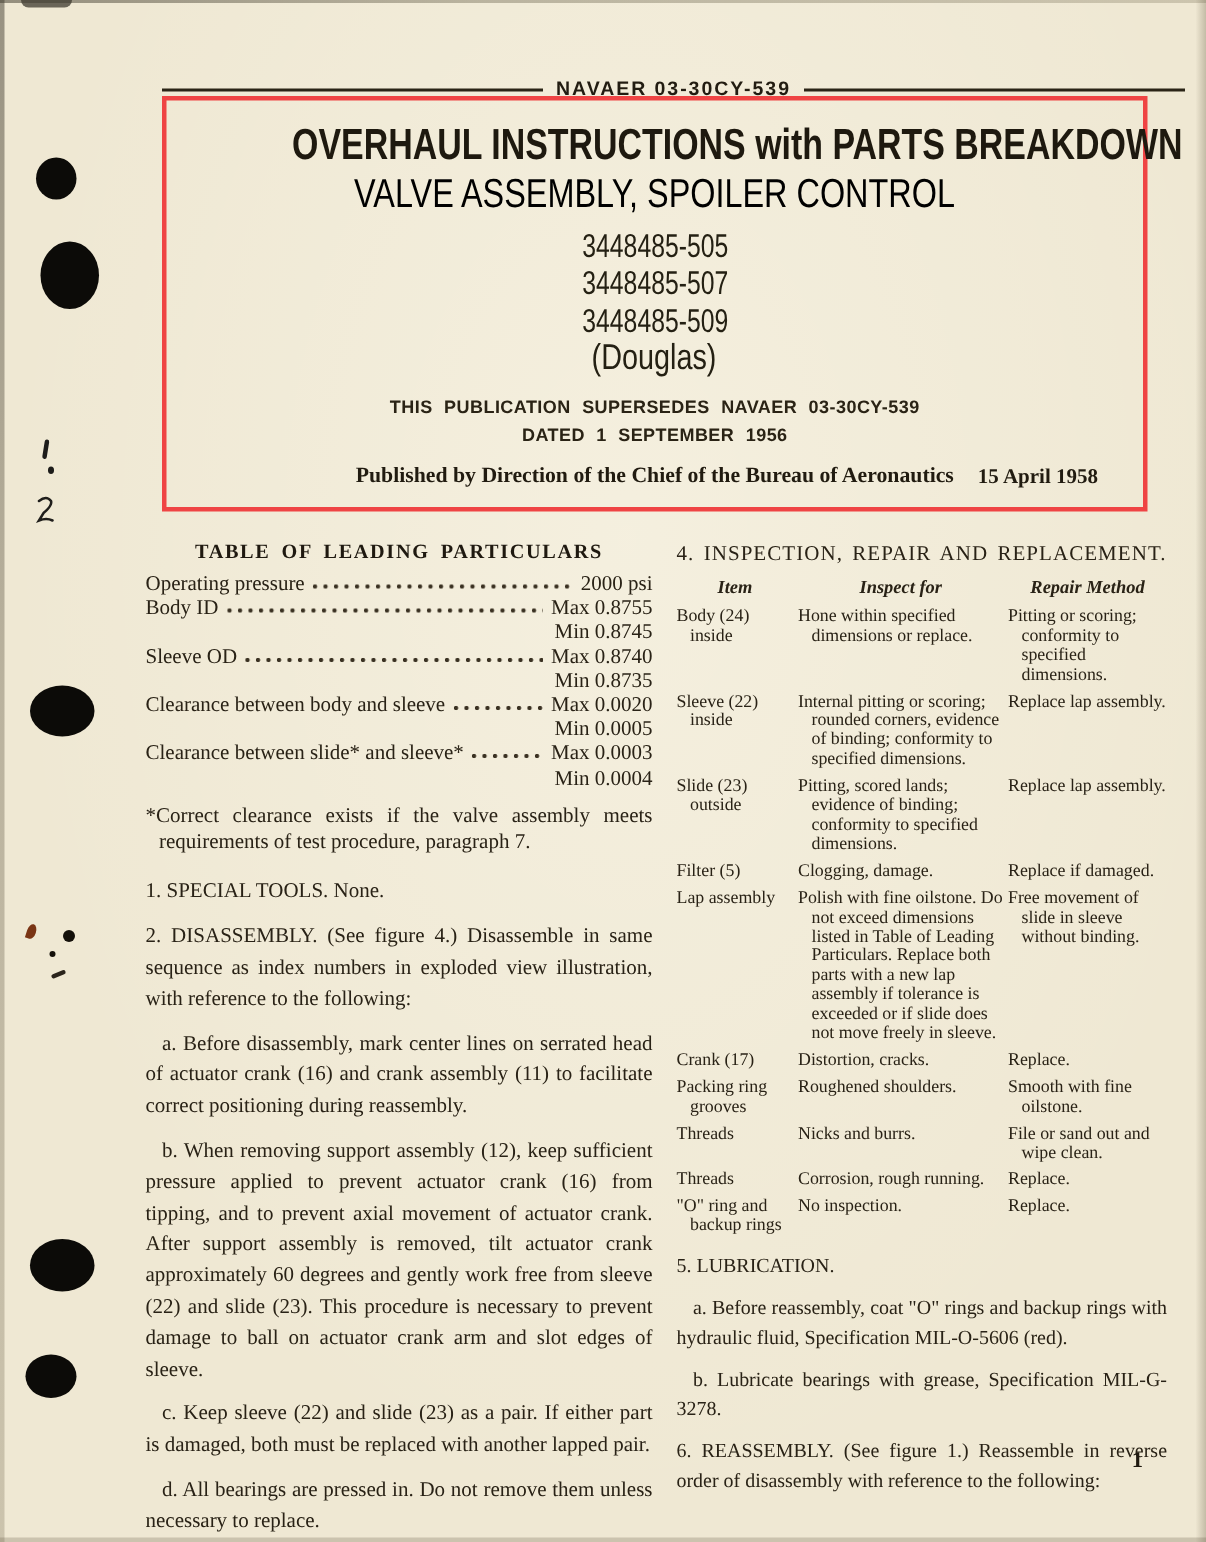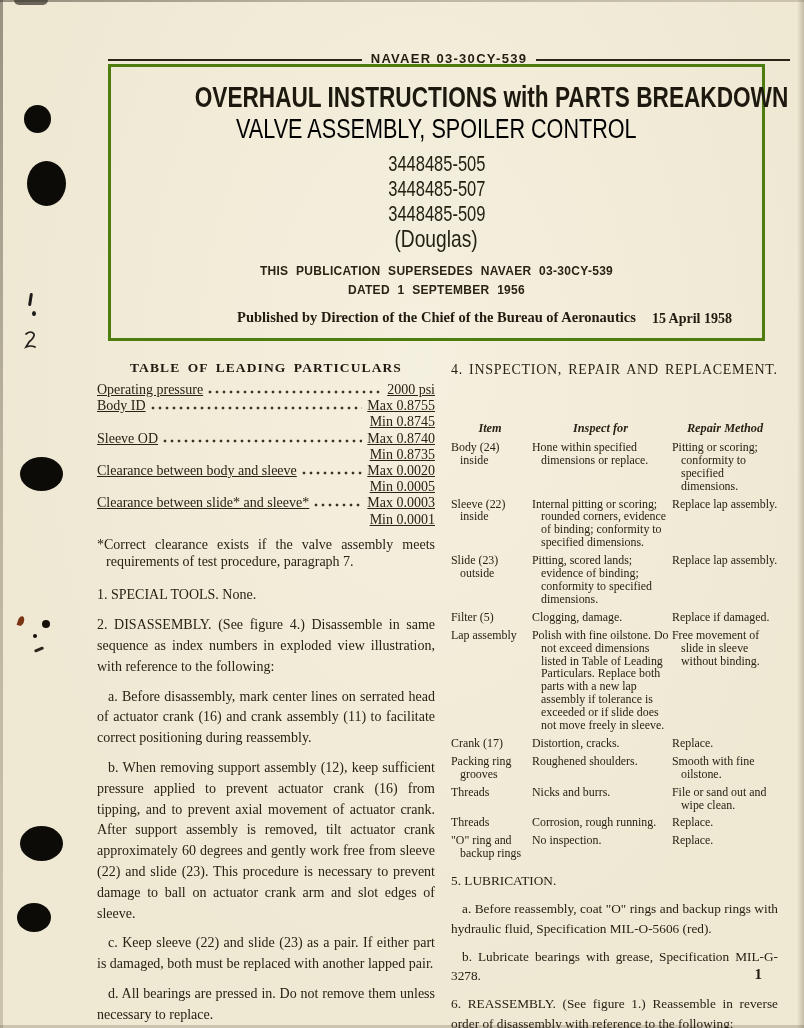--- a/index.html
+++ b/index.html
@@ -35,54 +35,54 @@
   .ink.i6{left:33px;top:634px;width:4px;height:4px;background:#14100a;border-radius:50%;}
   .ink.i7{left:34px;top:648px;width:10px;height:3px;background:#2b251c;transform:rotate(-22deg);border-radius:2px;}
 
   
   .navaer{position:absolute;top:52px;left:108px;width:682px;display:flex;align-items:center;
     font-family:"Liberation Sans",sans-serif;font-weight:bold;font-size:13px;letter-spacing:1.3px;color:#221c11;}
   .navaer .rule{flex:1;border-top:2px solid #2a2416;}
   .navaer .label{padding:0 9px;white-space:nowrap;transform:translateY(-1px);}
 
   
-  .title-box{position:absolute;left:108px;top:64px;width:657px;height:277px;border:3px solid #4d7c0f;text-align:center;}
+  .title-box{position:absolute;left:108px;top:64px;width:657px;height:277px;border:3px solid #ef4444;text-align:center;}
   .cond{display:inline-block;transform:scaleX(.78);transform-origin:50% 50%;white-space:nowrap;}
   .cond2{display:inline-block;transform:scaleX(.80);transform-origin:50% 50%;white-space:nowrap;}
   .cond3{display:inline-block;transform:scaleX(.75);transform-origin:50% 50%;white-space:nowrap;}
   .t1{margin-top:15px;font-family:"Liberation Sans",sans-serif;font-weight:bold;font-size:29px;line-height:31px;color:#1e190f;}
   .t2{margin-top:2px;font-family:"Liberation Sans",sans-serif;font-weight:500;font-size:27px;line-height:29px;color:#000000;}
   .parts{margin-top:7px;font-family:"Liberation Sans",sans-serif;font-size:22px;line-height:25px;color:#242013;}
   .mfr{margin-top:1px;font-family:"Liberation Sans",sans-serif;font-size:24px;line-height:24px;color:#242013;}
   .supersede{margin-top:11px;font-family:"Liberation Sans",sans-serif;font-weight:bold;font-size:12px;line-height:19px;letter-spacing:.3px;word-spacing:4px;color:#2a2315;}
   .published{margin-top:9px;font-weight:bold;font-size:14.5px;color:#211b10;}
   .issue-date{position:absolute;right:30px;bottom:11px;font-weight:bold;font-size:14px;color:#211b10;}
 
   
   .columns{position:absolute;left:97px;top:360px;width:681px;display:flex;gap:16px;}
   .col-left{width:338px;}
   .col-right{width:327px;position:relative;}
 
   .lp-title{text-align:center;font-weight:bold;font-size:13.5px;letter-spacing:1.1px;word-spacing:3px;margin-bottom:6px;color:#1f1910;}
-  .lp-row{display:flex;align-items:baseline;font-size:14px;line-height:16.2px;text-decoration:underline;}
+  .lp-row{display:flex;align-items:baseline;font-size:14px;line-height:16.2px;}
   .lp-row .lp-label{white-space:nowrap;}
   .lp-row .lp-val{white-space:nowrap;}
   .lp-leader{flex:1;height:4px;margin:0 5px;align-self:baseline;
     background:radial-gradient(circle at 2px 2px,#3a3122 1.2px,rgba(0,0,0,0) 1.7px) left bottom/7px 4px repeat-x;}
   .lp-row.min{justify-content:flex-end;}
   .lp-footnote{margin-top:9px;font-size:14px;line-height:16.8px;text-align:justify;padding-left:9px;text-indent:-9px;}
 
   .para{font-size:14px;line-height:20.8px;text-align:justify;margin-top:9px;}
   .para.first{margin-top:15px;}
   .para.sub{text-indent:11px;}
 
   .insp-title{font-size:14px;letter-spacing:.7px;word-spacing:2px;margin-top:2px;}
   .tbl{display:grid;grid-template-columns:78px 137px 1fr;column-gap:3px;row-gap:5px;
     font-size:11.9px;line-height:12.9px;margin-top:7px;}
-  .tbl .hdr{font-style:italic;font-weight:bold;font-size:12.3px;text-align:center;margin-bottom:1px;margin-top:37px;}
+  .tbl .hdr{font-style:italic;font-weight:bold;font-size:12.3px;text-align:center;margin-bottom:1px;}
   .tbl .cell{padding-left:9px;text-indent:-9px;}
   .rpara{font-size:13.3px;line-height:19.8px;text-align:justify;margin-top:8px;}
   .rpara.head{margin-top:11px;}
   .rpara.sub{text-indent:11px;}
 
   .page-number{position:absolute;top:966px;right:42px;font-weight:bold;font-size:15px;color:#1f1910;}
 </style>
 </head>
 <body>
 
@@ -167,21 +167,21 @@
     </div>
     <div class="lp-row min">
       <span class="lp-val">Min 0.0005</span>
     </div>
     <div class="lp-row">
       <span class="lp-label">Clearance between slide* and sleeve*</span>
       <span class="lp-leader"></span>
       <span class="lp-val">Max 0.0003</span>
     </div>
     <div class="lp-row min">
-      <span class="lp-val">Min 0.0001</span>
+      <span class="lp-val">Min 0.0004</span>
     </div>
 
     <div class="lp-footnote">*Correct clearance exists if the valve assembly meets requirements of test procedure, paragraph 7.</div>
 
     <div class="para first">1. SPECIAL TOOLS. None.</div>
     <div class="para">2. DISASSEMBLY. (See figure 4.) Disassemble in same sequence as index numbers in exploded view illustration, with reference to the following:</div>
     <div class="para sub">a. Before disassembly, mark center lines on serrated head of actuator crank (16) and crank assembly (11) to facilitate correct positioning during reassembly.</div>
     <div class="para sub">b. When removing support assembly (12), keep sufficient pressure applied to prevent actuator crank (16) from tipping, and to prevent axial movement of actuator crank. After support assembly is removed, tilt actuator crank approximately 60 degrees and gently work free from sleeve (22) and slide (23). This procedure is necessary to prevent damage to ball on actuator crank arm and slot edges of sleeve.</div>
     <div class="para sub">c. Keep sleeve (22) and slide (23) as a pair. If either part is damaged, both must be replaced with another lapped pair.</div>
     <div class="para sub">d. All bearings are pressed in. Do not remove them unless necessary to replace.</div>

